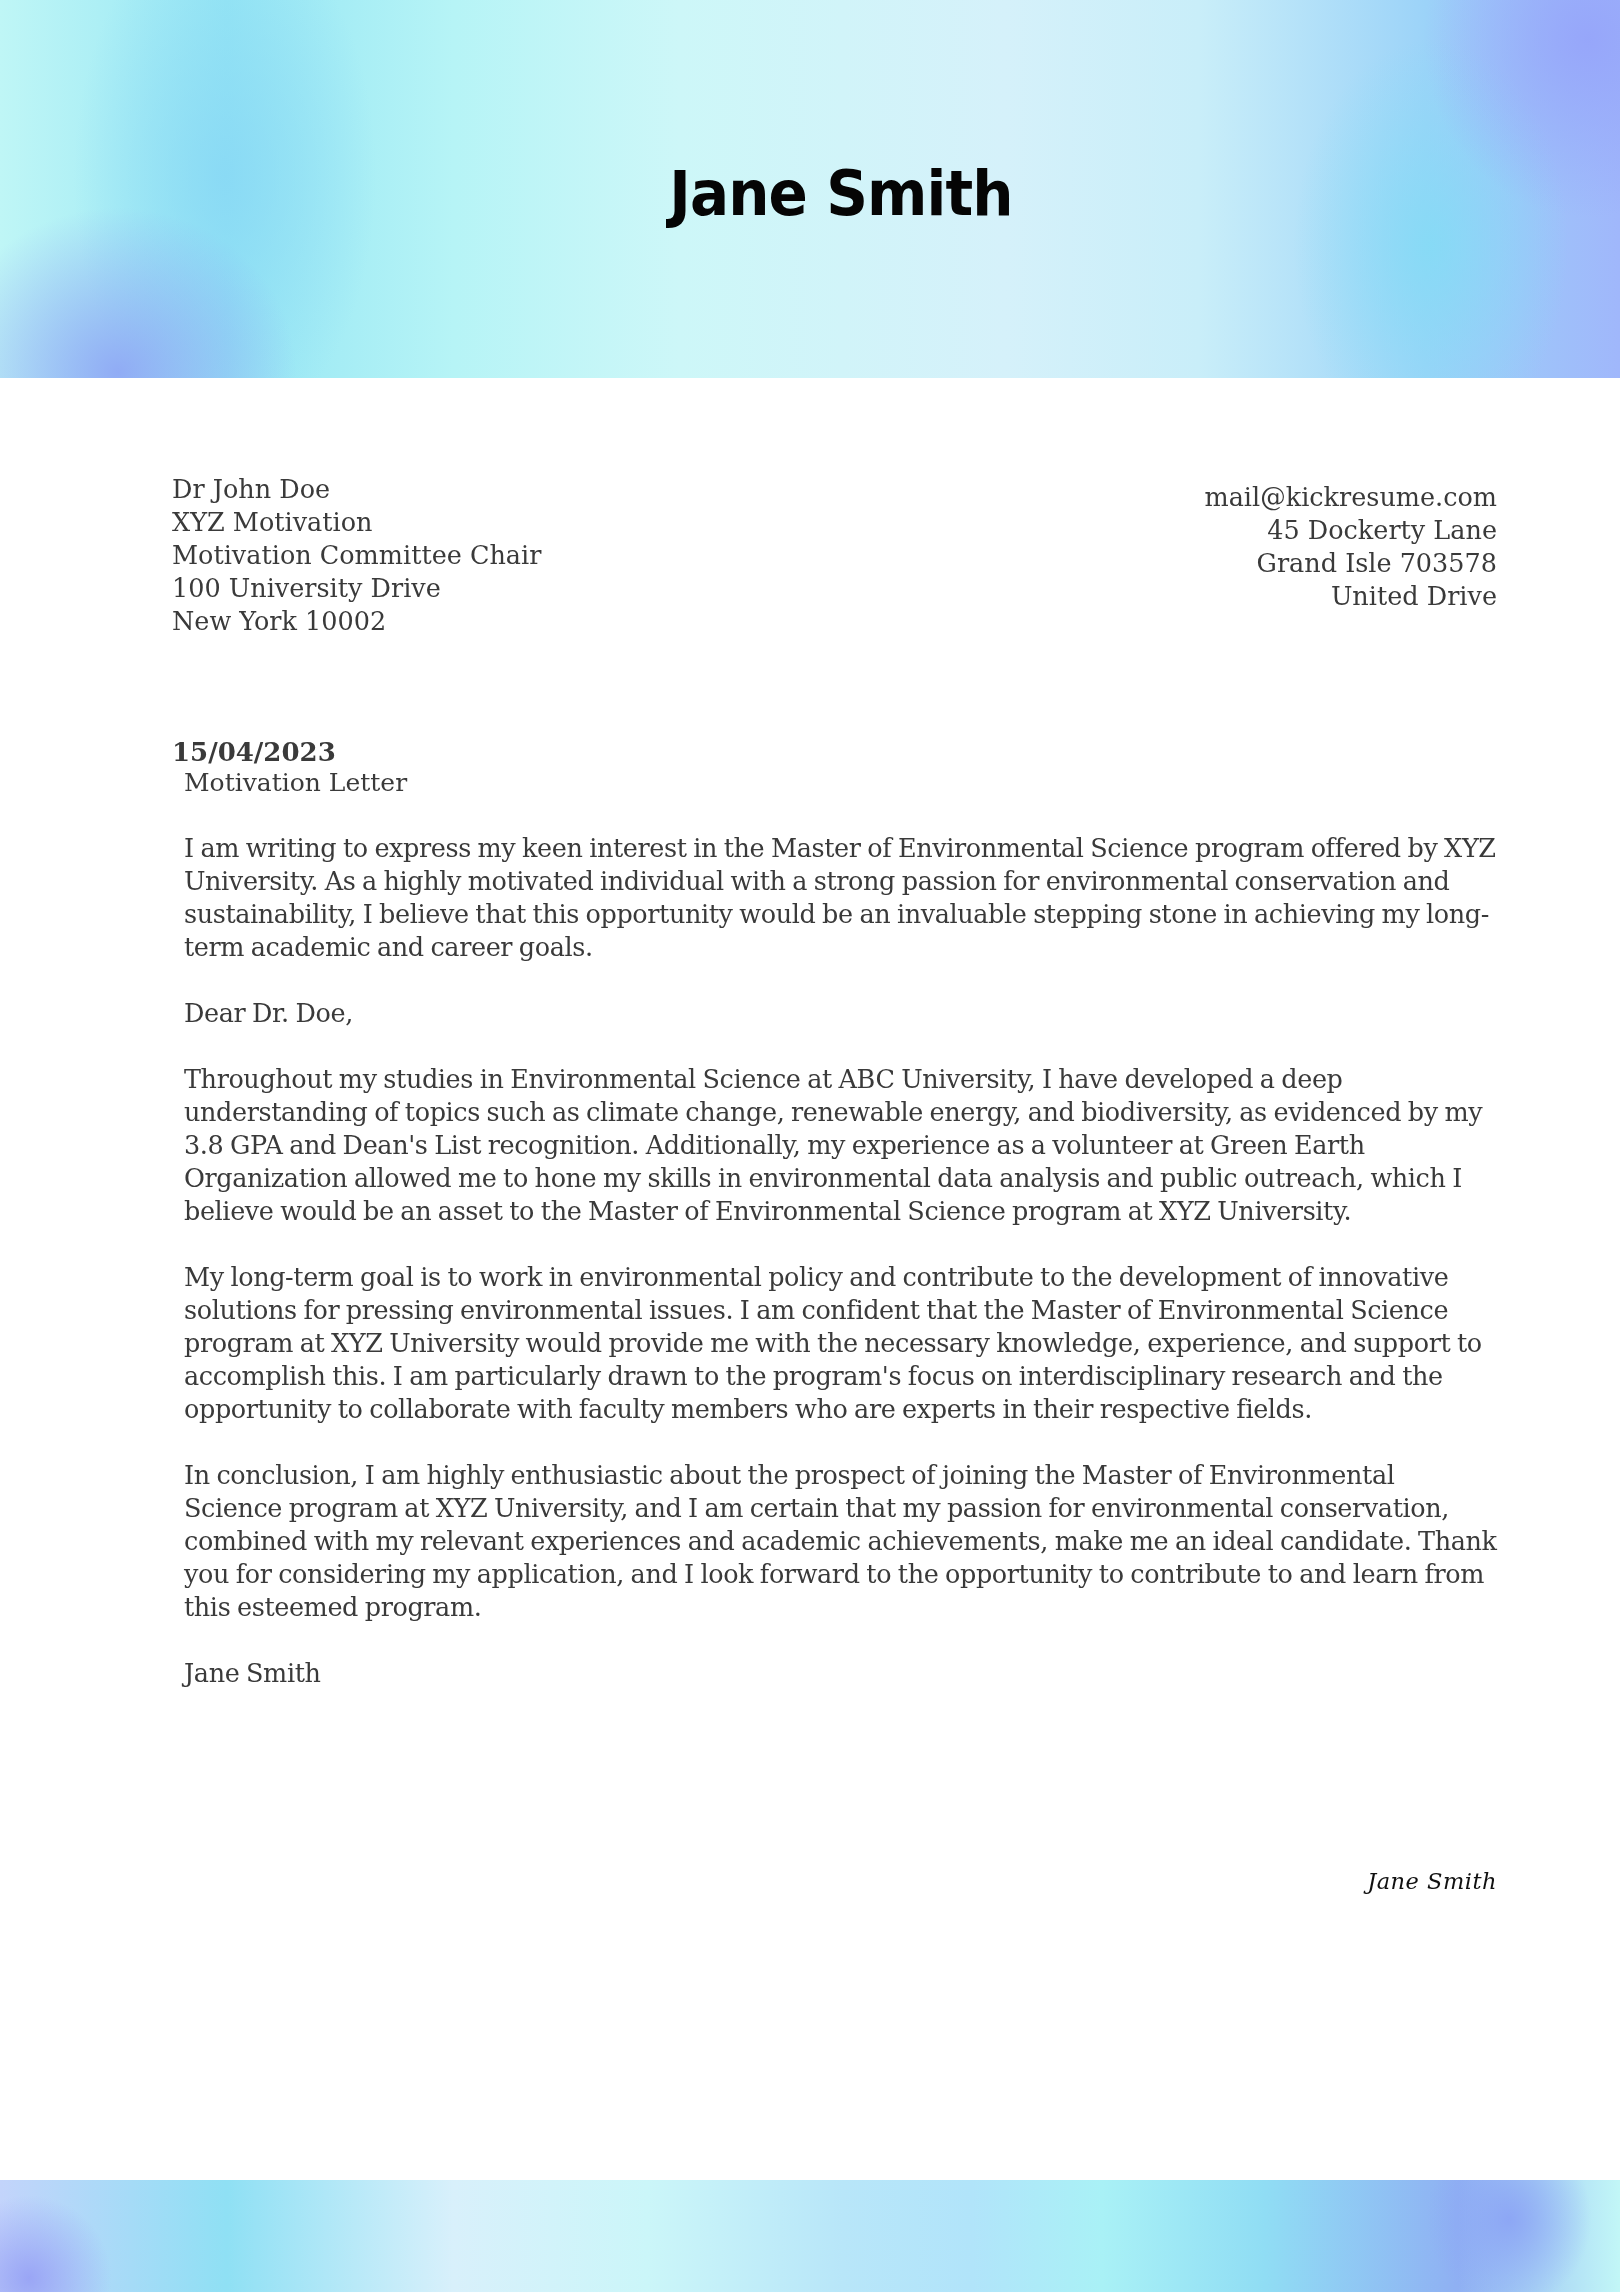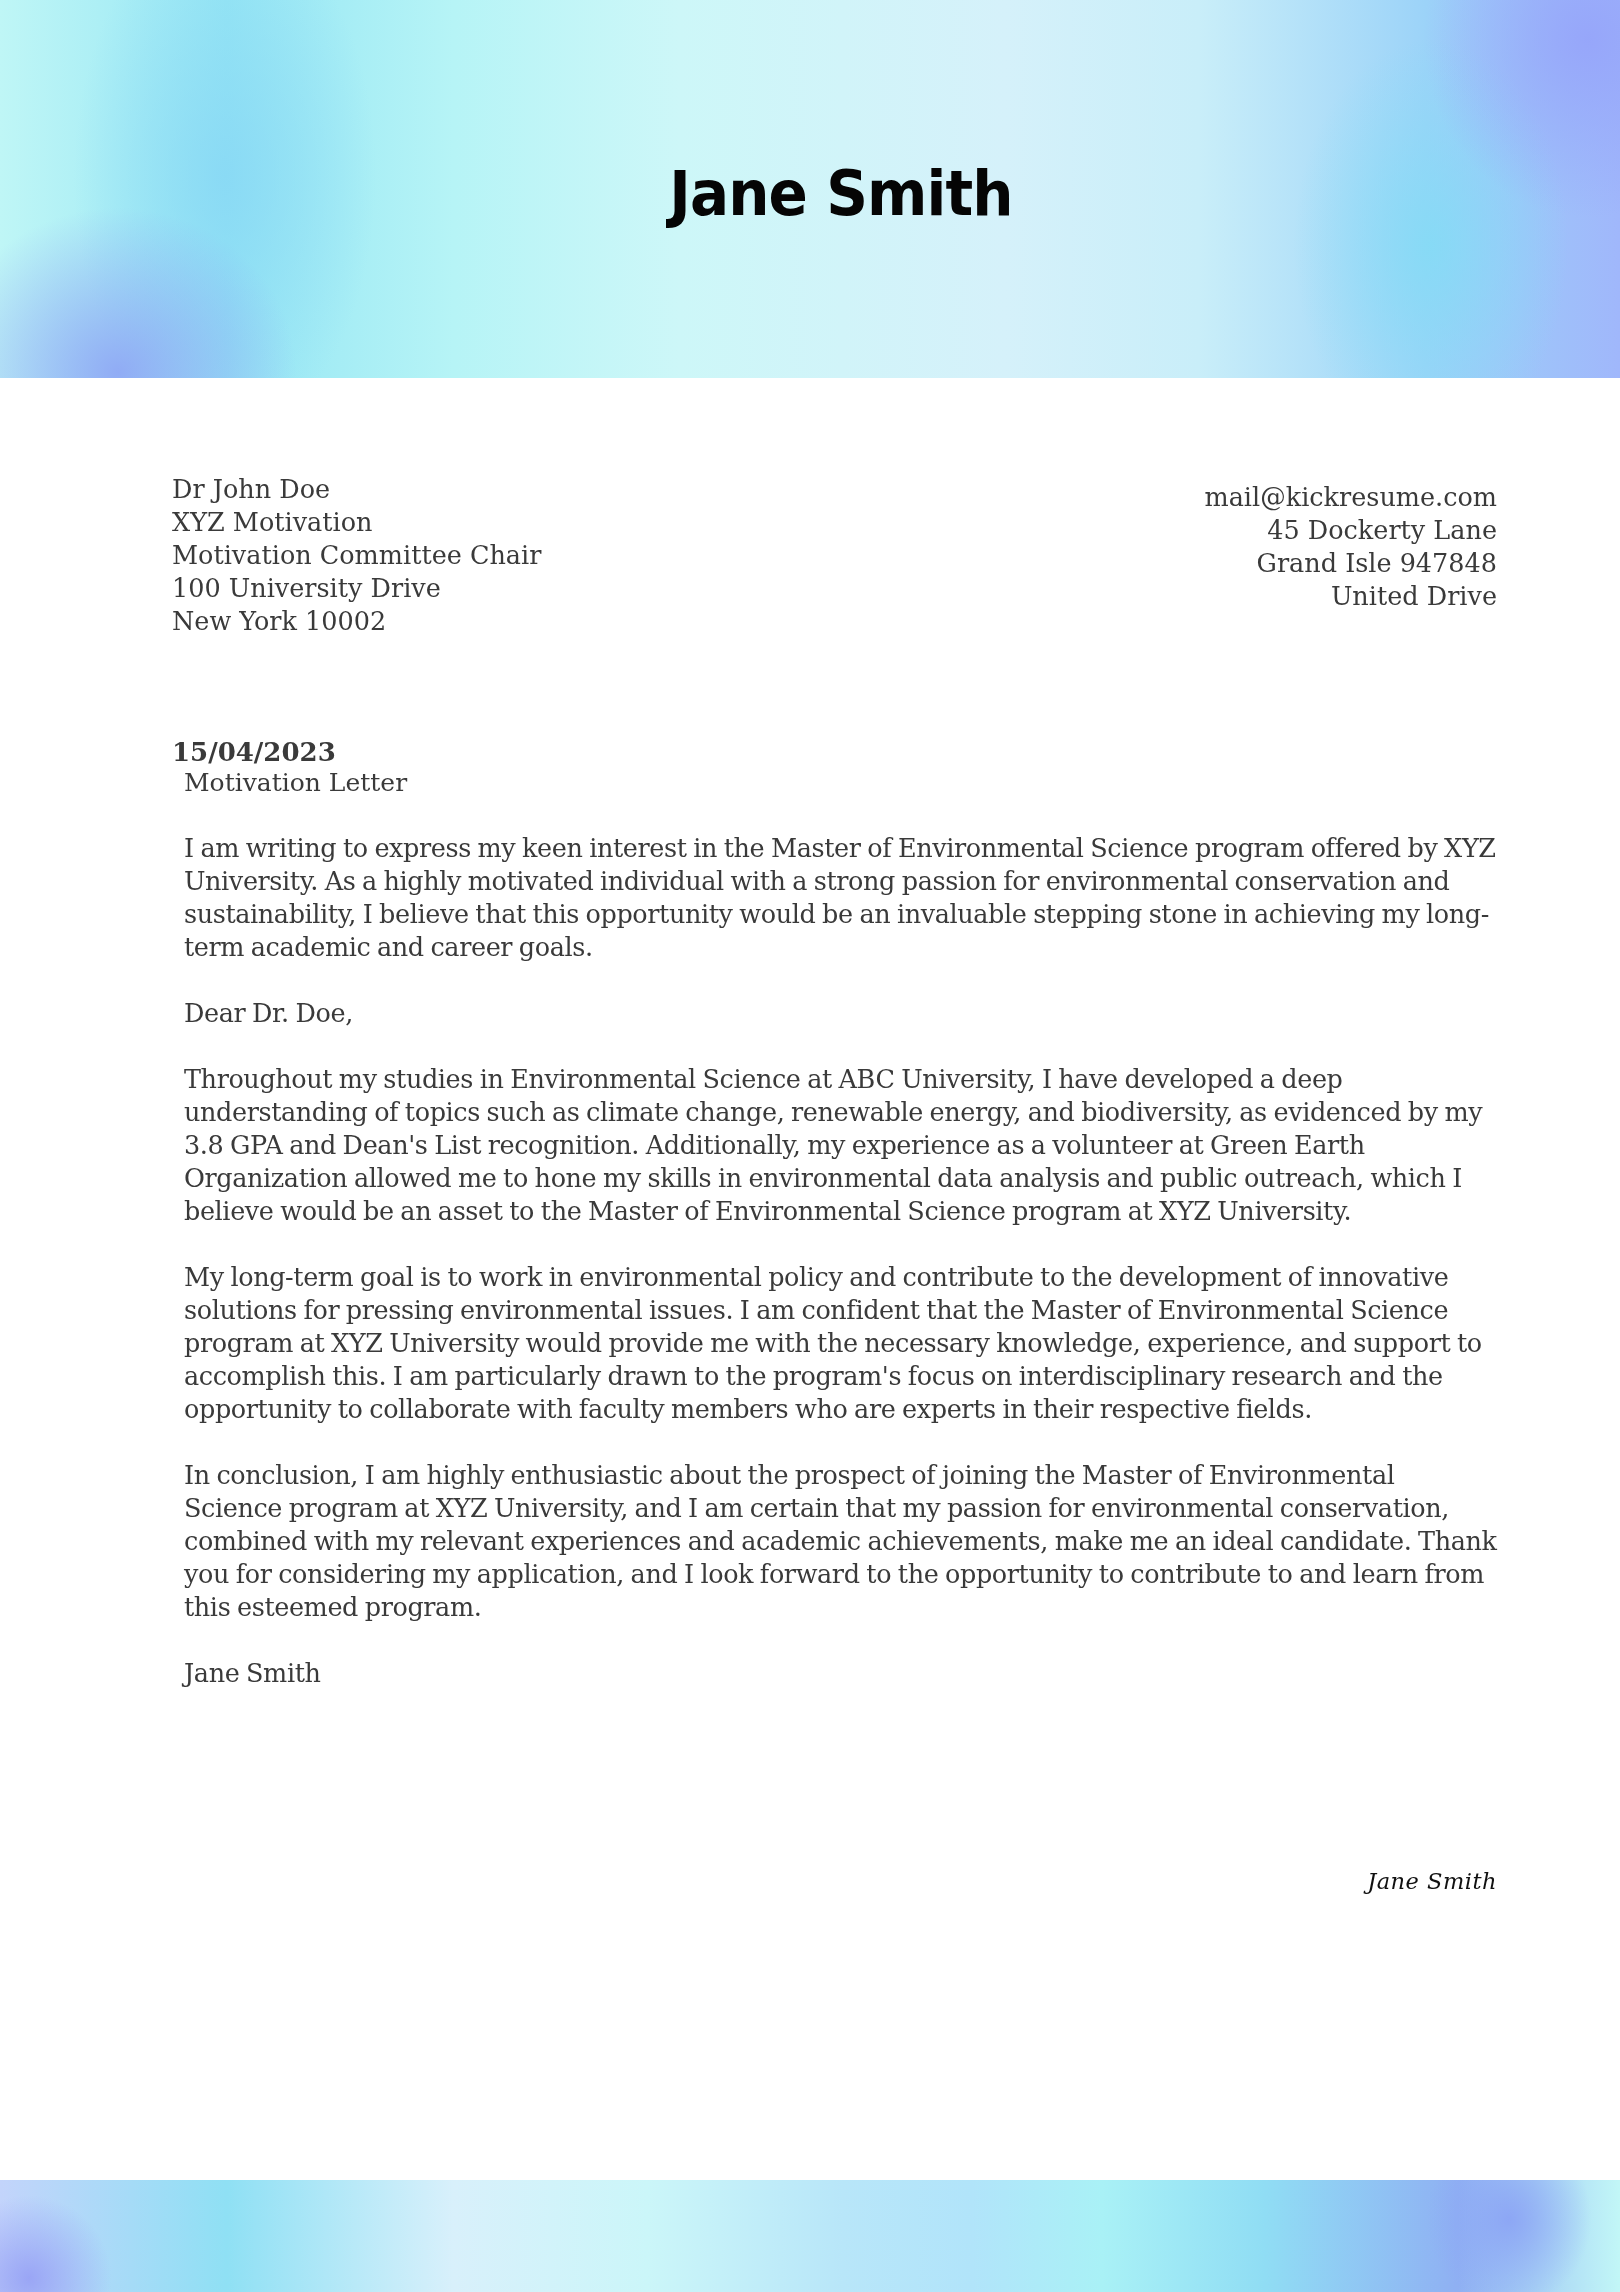--- a/index.html
+++ b/index.html
@@ -82,21 +82,21 @@
   <div>Dr John Doe</div>
   <div>XYZ Motivation</div>
   <div>Motivation Committee Chair</div>
   <div>100 University Drive</div>
   <div>New York 10002</div>
 </div>
 
 <div class="contact-block">
   <div>mail@kickresume.com</div>
   <div>45 Dockerty Lane</div>
-  <div>Grand Isle 947848</div>
+  <div>Grand Isle 703578</div>
   <div>United Drive</div>
 </div>
 
 <div class="date">15/04/2023</div>
 <div class="subject">Motivation Letter</div>
 
 <div class="body-text">
   <p>I am writing to express my keen interest in the Master of Environmental Science program offered by XYZ University. As a highly motivated individual with a strong passion for environmental conservation and sustainability, I believe that this opportunity would be an invaluable stepping stone in achieving my long-term academic and career goals.</p>
   <p>Dear Dr. Doe,</p>
   <p>Throughout my studies in Environmental Science at ABC University, I have developed a deep understanding of topics such as climate change, renewable energy, and biodiversity, as evidenced by my 3.8 GPA and Dean's List recognition. Additionally, my experience as a volunteer at Green Earth Organization allowed me to hone my skills in environmental data analysis and public outreach, which I believe would be an asset to the Master of Environmental Science program at XYZ University.</p>

